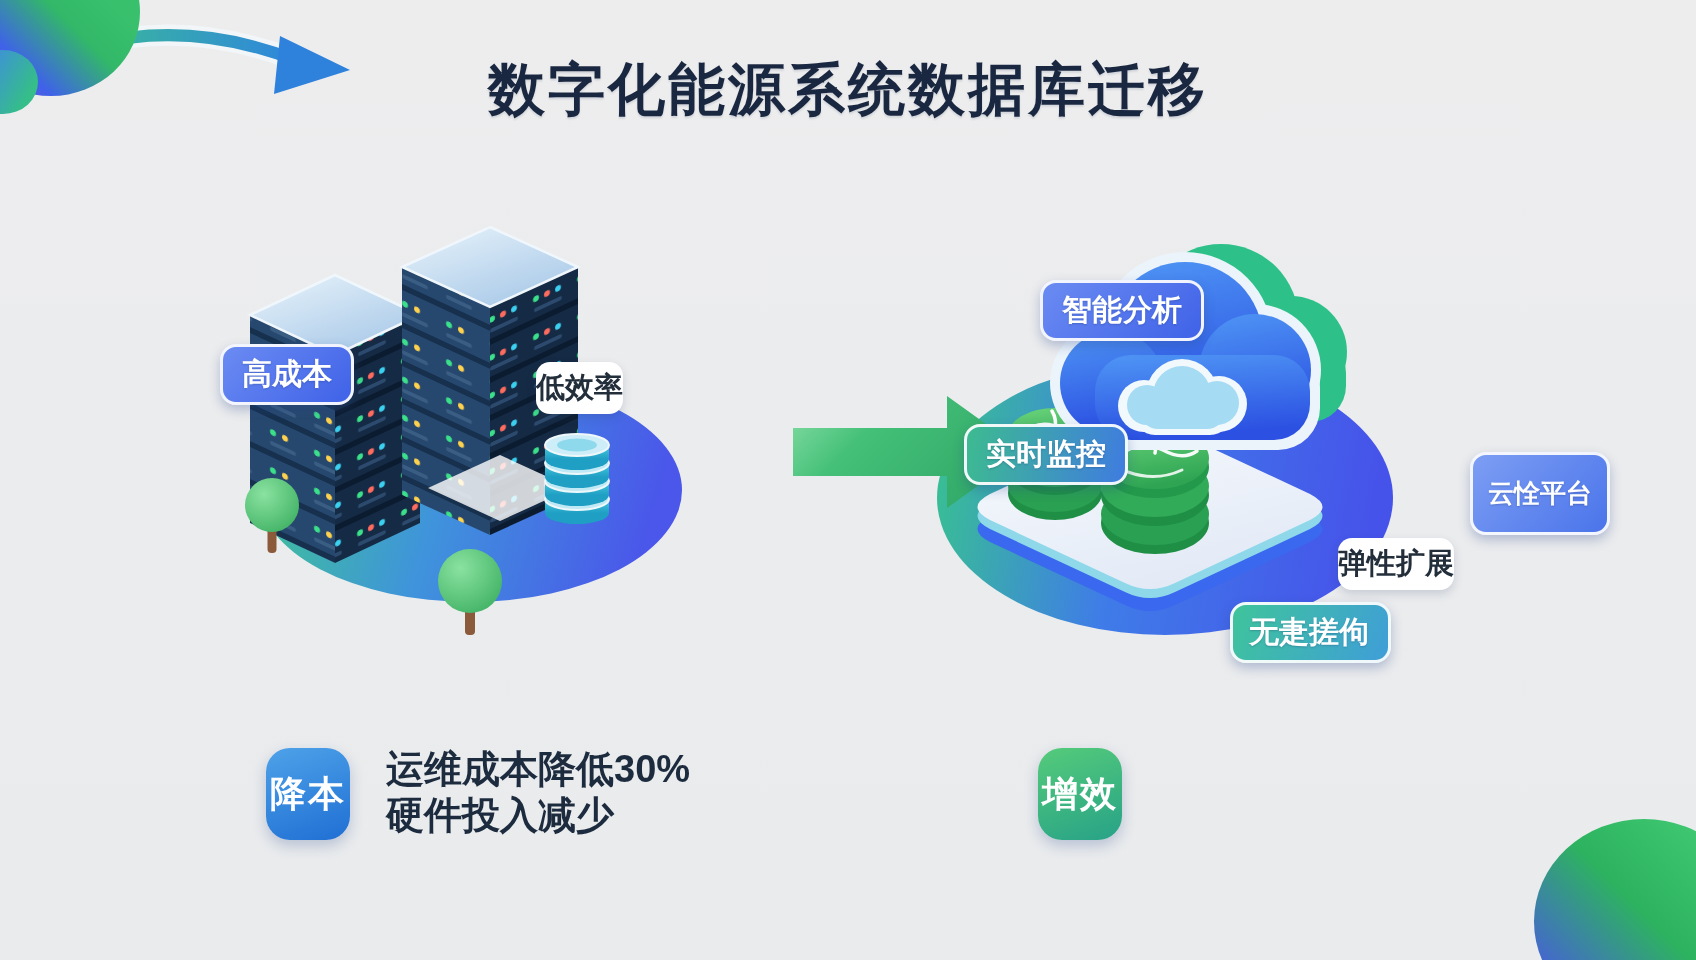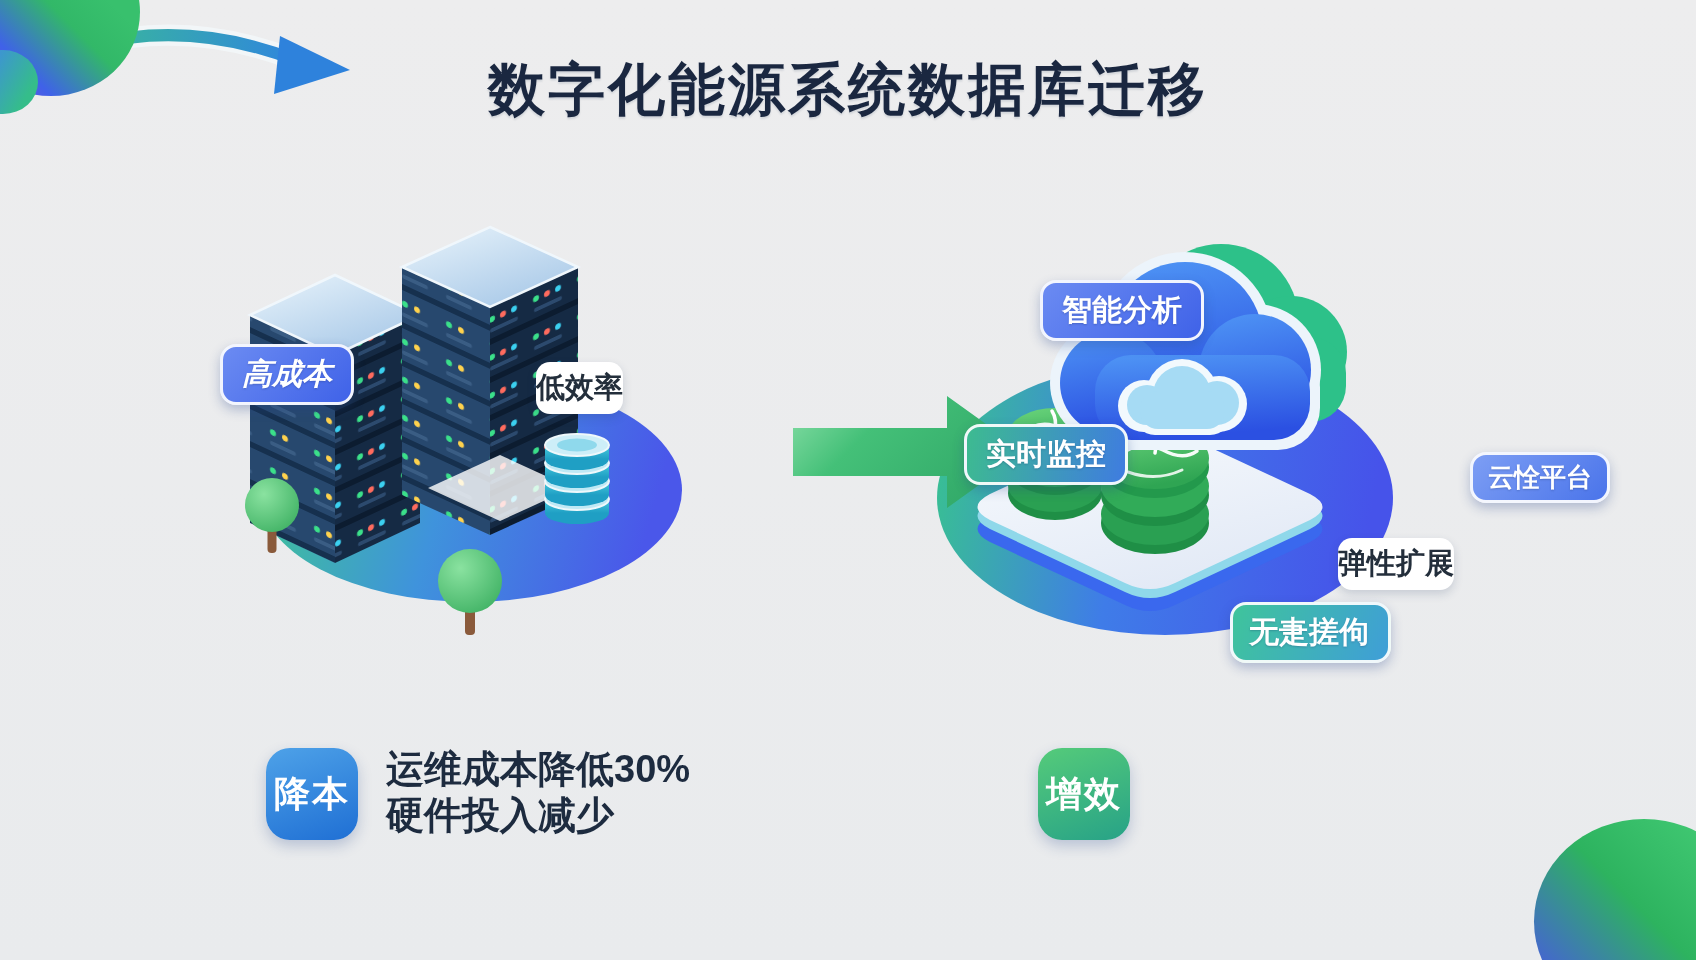--- a/index.html
+++ b/index.html
@@ -44,37 +44,37 @@
   }
   .pill-grad {
     color:#fff; font-size:30px; padding:7px 19px;
     border:3px solid rgba(255,255,255,.92);
     box-shadow:0 5px 12px rgba(40,70,140,.3);
     text-shadow:0 1px 2px rgba(20,40,90,.25);
   }
   .pill-blue   { background:linear-gradient(135deg,#6b8bf2,#3f62e8); }
   .pill-bg     { background:linear-gradient(100deg,#3dbb90,#3f7ce0); }
   .pill-teal   { background:linear-gradient(115deg,#3fc49b,#3f9ed8);padding-left:16px; }
-  .pill-lblue  { background:linear-gradient(135deg,#7d9ef4,#4a74ea); font-size:26px; padding:5px 15px;text-align:right; }
+  .pill-lblue  { background:linear-gradient(135deg,#7d9ef4,#4a74ea); font-size:26px; padding:21px 15px;text-align:right; }
   .pill-white  {
     background:#ffffff; color:#232e3b; font-size:29px; font-weight:700;
     padding:6px 0; border-radius:14px;
     box-shadow:0 4px 10px rgba(40,60,100,.18);
   }
-  #pill-high-cost { left:220px; top:344px;font-style:italic; }
+  #pill-high-cost { left:220px; top:344px; }
   #pill-low-eff   { left:536px; top:362px; }
   #pill-smart     { left:1040px; top:280px; }
   #pill-realtime  { left:964px;  top:424px; }
   #pill-cloudplat { left:1470px; top:452px; }
   #pill-elastic   { left:1338px; top:538px; }
   #pill-seamless  { left:1230px; top:602px; }
 
   
   .benefit-badge {
-    position:absolute; width:92px; height:92px; border-radius:24px; z-index:8;
+    position:absolute; width:84px; height:92px; border-radius:24px; z-index:8;
     display:flex; align-items:center; justify-content:center;
     color:#fff; font-size:36px; font-weight:800; letter-spacing:2px;
     box-shadow:0 6px 14px rgba(40,70,140,.25);
   }
   #badge-cost { left:266px; top:748px; background:linear-gradient(160deg,#4ea2e8,#1f6fd4); }
   #badge-eff  { left:990px; top:748px; background:linear-gradient(160deg,#55cb7a,#27a287);margin-left:48px; }
   .benefit-text {
     position:absolute; z-index:8; color:#1d2b3f; font-size:38px; font-weight:700; line-height:1.22;
   }
   #text-cost { left:386px; top:746px; }

